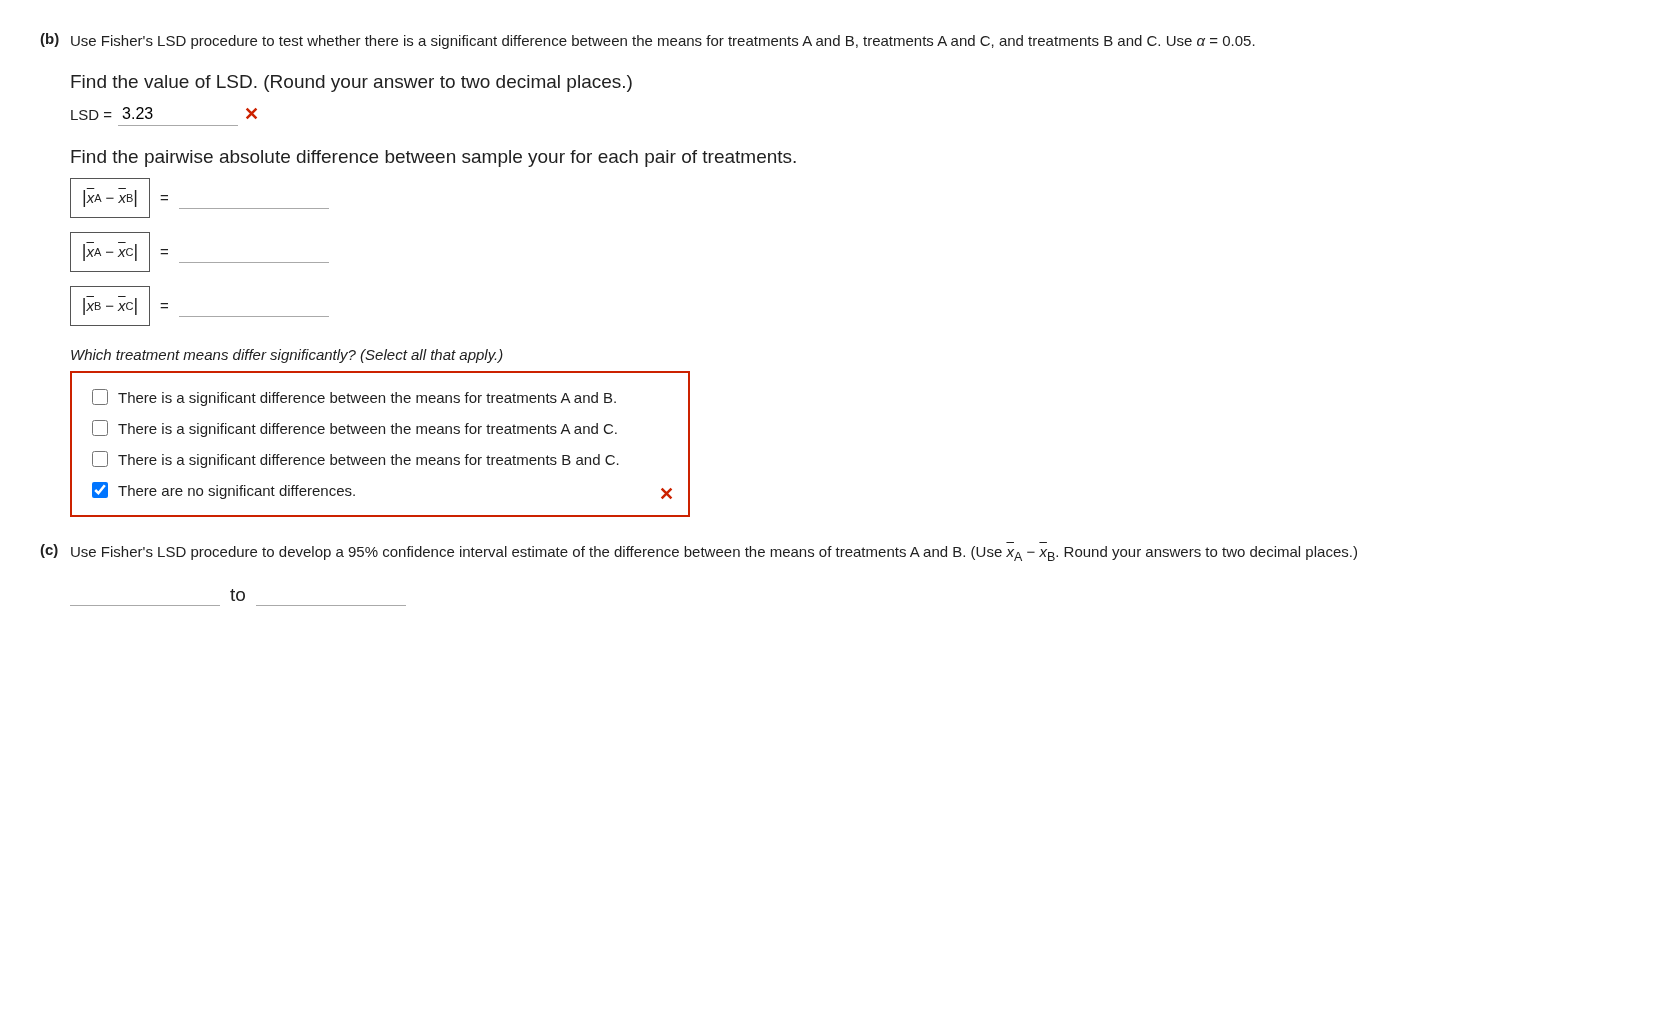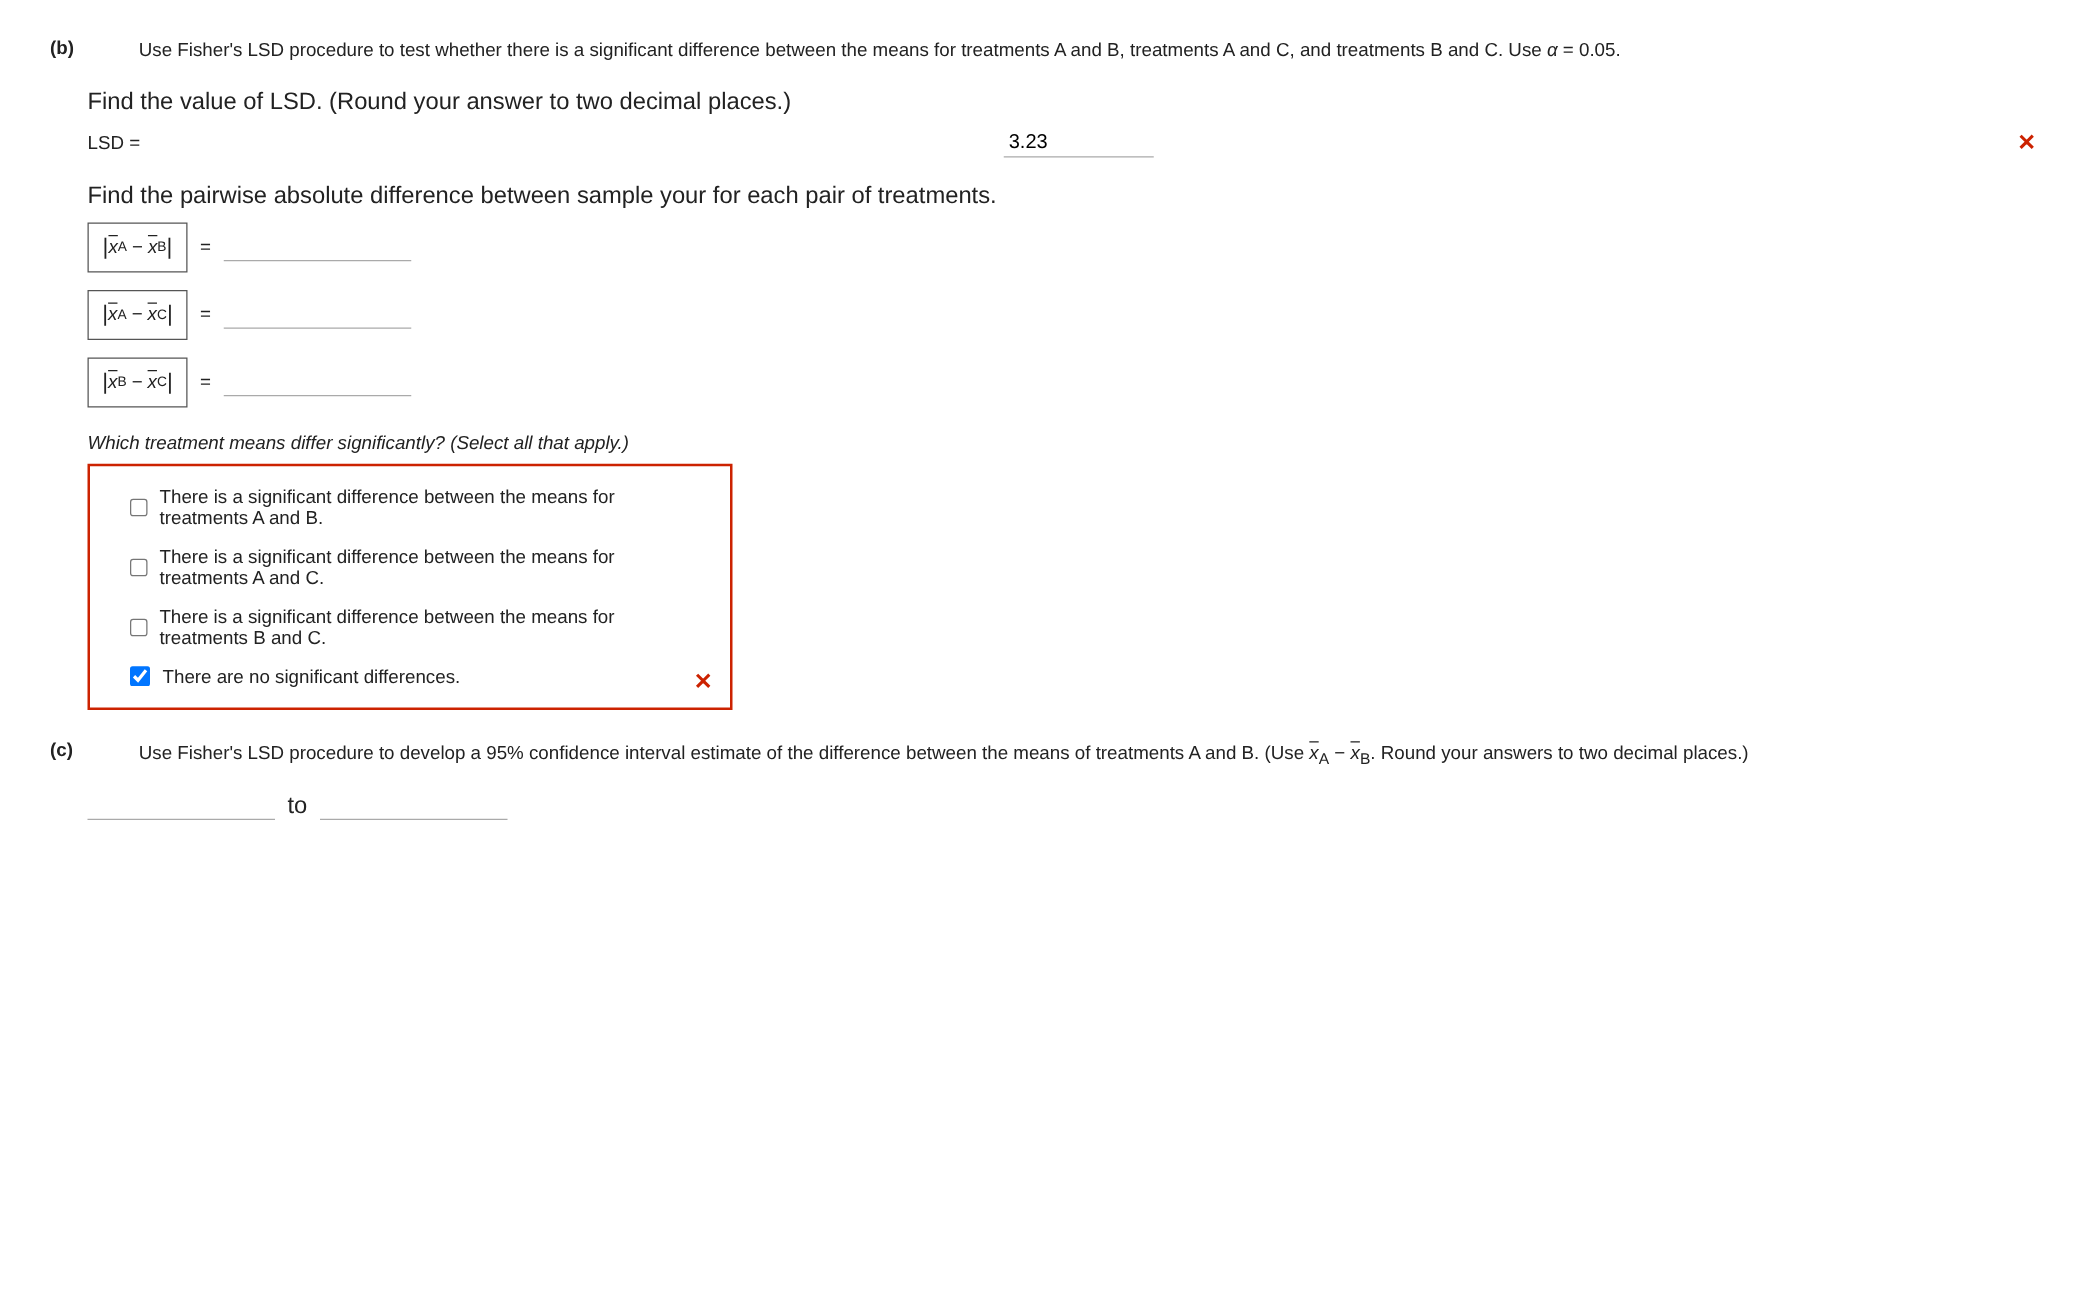--- a/index.html
+++ b/index.html
@@ -22,39 +22,37 @@
 
     .part-letter {
       font-weight: bold;
       font-size: 15px;
       min-width: 20px;
     }
 
     .part-text {
       font-size: 15px;
       line-height: 1.5;
-      margin-left: 41px;
     }
 
     .sub-section {
       margin-left: 30px;
       margin-bottom: 18px;
     }
 
     .instruction-text {
       font-size: 19px;
       margin-bottom: 10px;
     }
 
     .lsd-row {
       display: flex;
       align-items: center;
       gap: 6px;
       margin-bottom: 20px;
-      justify-content: space-between;
     }
 
     .lsd-label {
       font-size: 15px;
       font-weight: normal;
     }
 
     .lsd-input {
       border: none;
       border-bottom: 1px solid #aaa;
@@ -111,22 +109,22 @@
       padding: 2px 4px;
       outline: none;
     }
 
     .equals {
       font-size: 15px;
     }
 
     .checkbox-section {
       border: 2px solid #cc2200;
-      padding: 16px 32px;
-      width: 516px;
+      padding: 16px 20px;
+      width: 620px;
       margin-bottom: 24px;
       position: relative;
     }
 
     .checkbox-row {
       display: flex;
       align-items: center;
       gap: 10px;
       margin-bottom: 14px;
       font-size: 15px;

